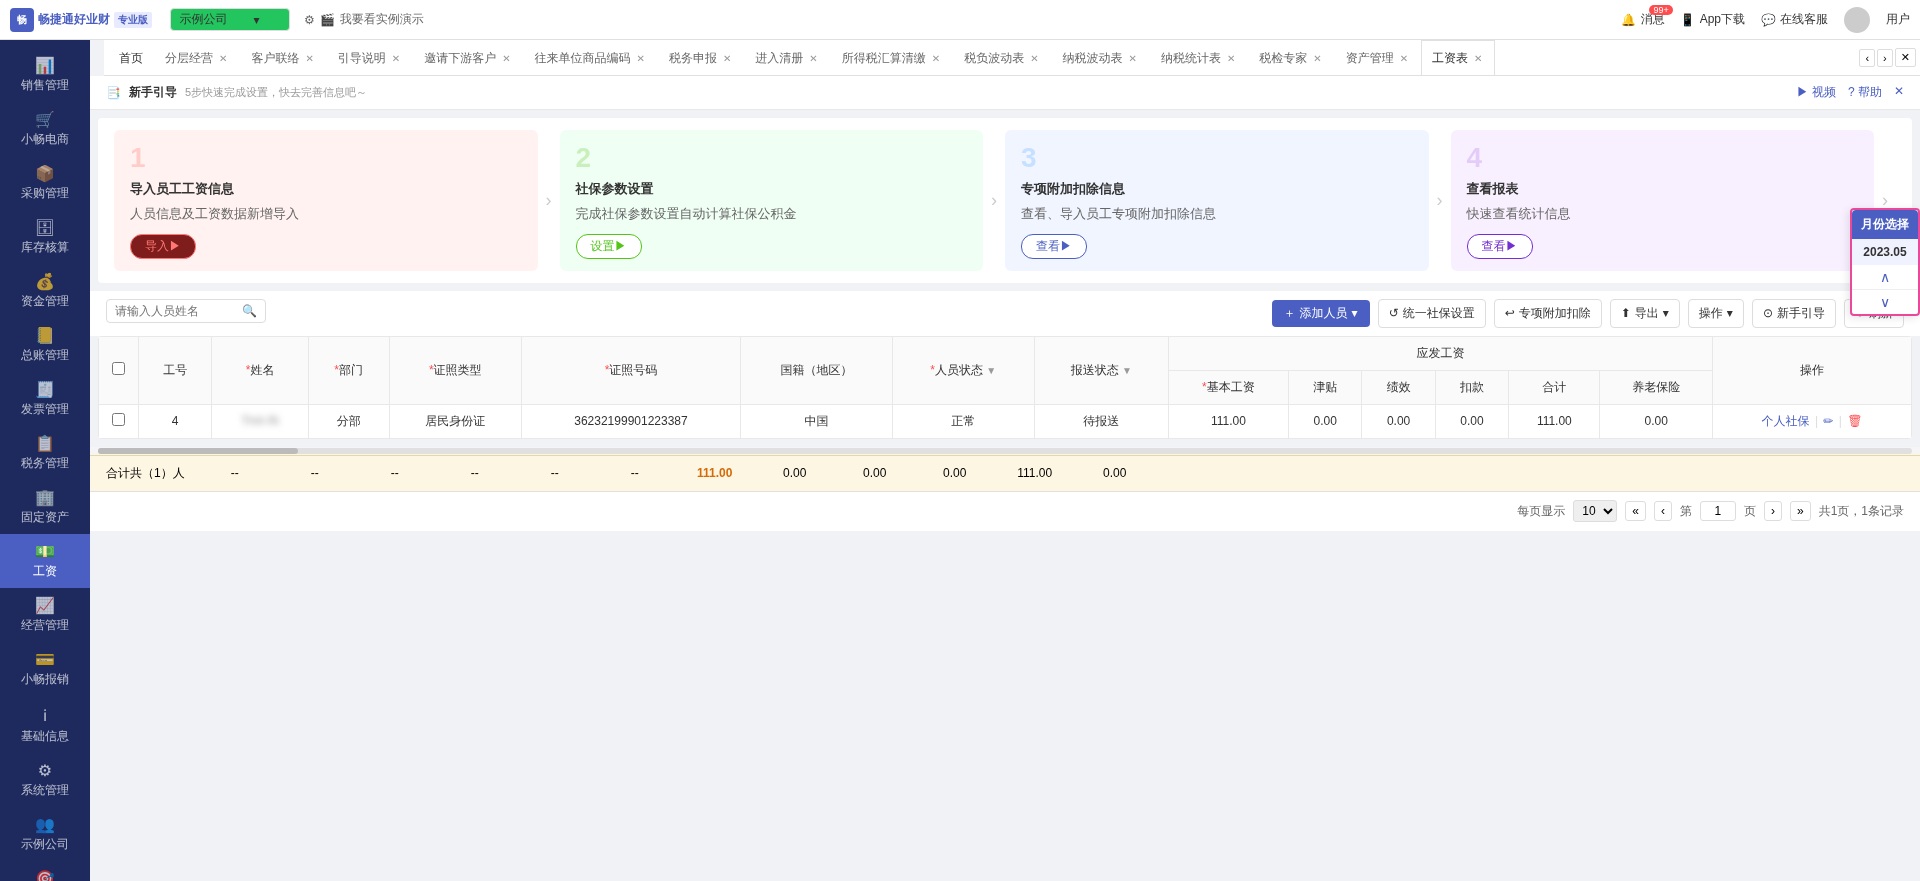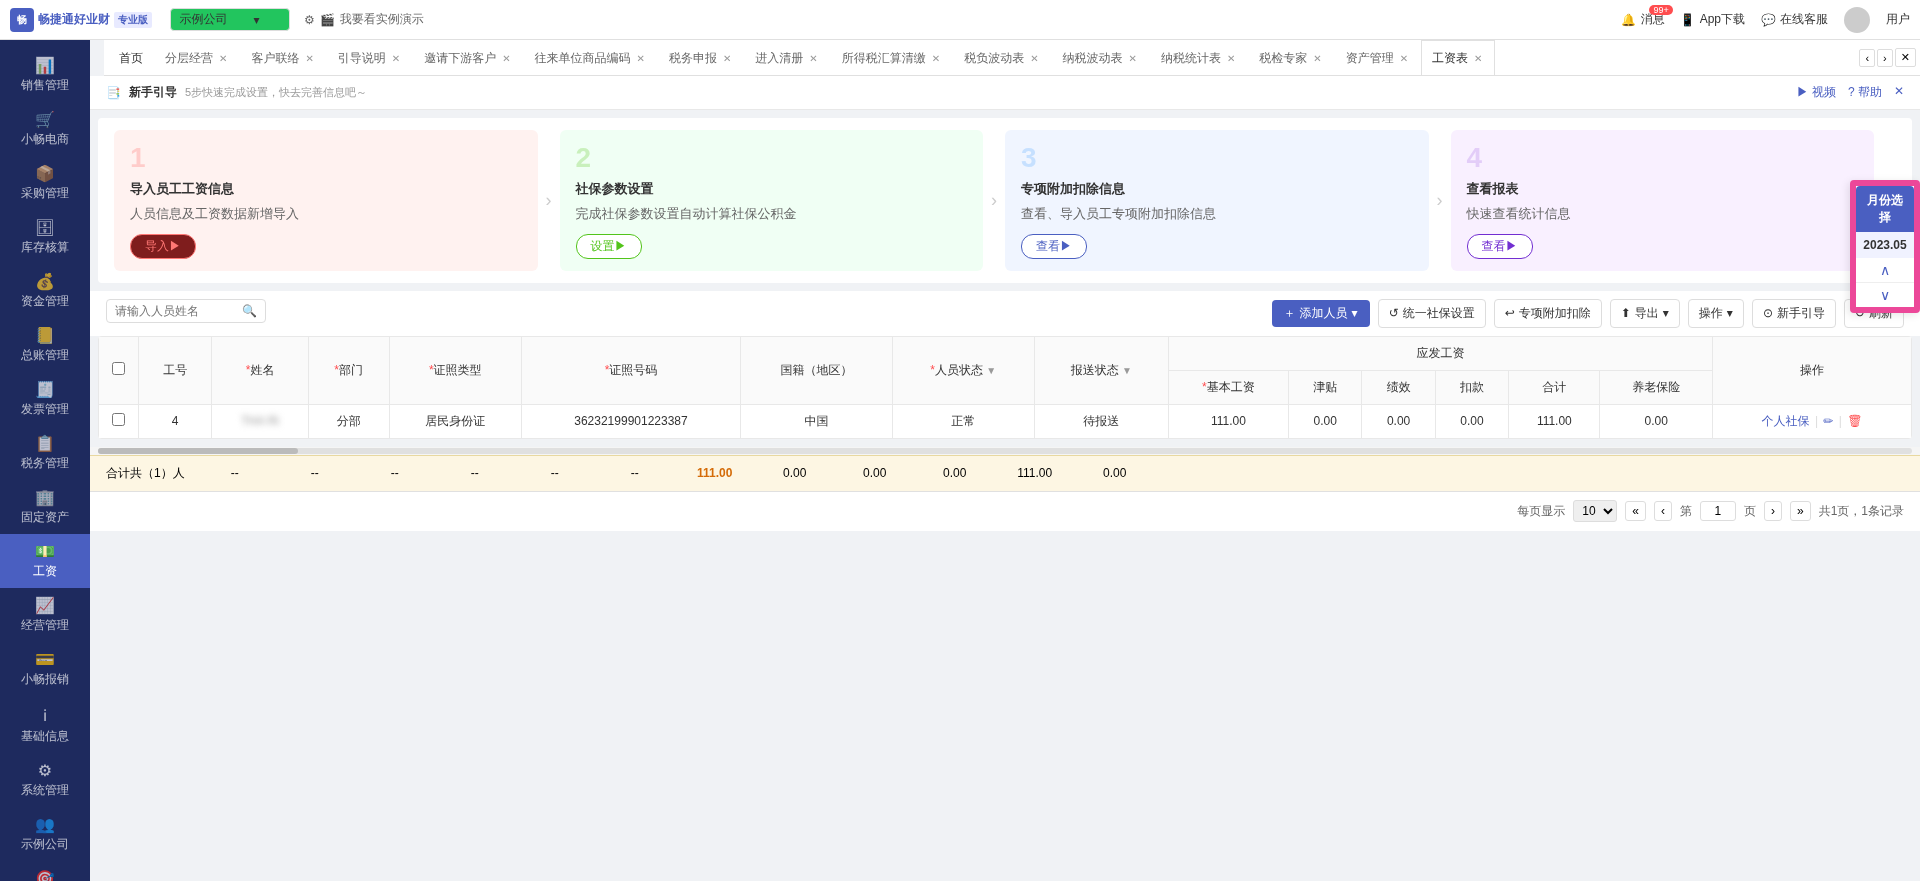--- a/index.html
+++ b/index.html
@@ -98,21 +98,21 @@
     .footer-cell { color: #000000; font-size: 12px; min-width: 60px; text-align: center; }
 
     
     .pagination-bar { height: 40px; background: #fff; border-top: 1px solid #e0e0e0; display: flex; align-items: center; padding: 0 16px; gap: 8px; justify-content: flex-end; flex-shrink: 0; }
     .pagination-bar span { color: #666; font-size: 12px; }
     .page-select { border: 1px solid #ddd; border-radius: 3px; padding: 2px 4px; font-size: 12px; }
     .pg-btn { background: none; border: 1px solid #ddd; border-radius: 3px; cursor: pointer; padding: 2px 6px; font-size: 12px; }
     .pg-input { width: 36px; border: 1px solid #ddd; border-radius: 3px; text-align: center; padding: 2px; font-size: 12px; }
 
     
-    .month-panel { position: absolute; right: 0; top: 104px; width: 70px; background: #fff; border: 6px solid #ec4899; border-radius: 4px; box-shadow: -2px 2px 8px rgba(0,0,0,0.1); z-index: 100; }
+    .month-panel { position: absolute; right: 0; top: 132px; width: 70px; background: #fff; border: 2px solid #ec4899; border-radius: 4px; box-shadow: -2px 2px 8px rgba(0,0,0,0.1); z-index: 100; }
     .month-panel-header { background: #4a5fc1; color: white; text-align: center; padding: 6px; font-size: 12px; font-weight: bold; border-radius: 4px 4px 0 0; }
     .month-nav { display: flex; justify-content: center; gap: 4px; padding: 4px; }
     .month-nav-btn { background: none; border: none; cursor: pointer; color: #4a5fc1; font-size: 14px; padding: 0; }
     .month-list { display: flex; flex-direction: column; }
     .month-list-item { padding: 5px 10px; text-align: center; cursor: pointer; color: #333; font-size: 12px; }
     .month-list-item.active { background: #4a5fc1; color: white; border-radius: 3px; margin: 0 4px; }
     .month-list-item.year-highlight { color: #ff6b00; font-weight: bold; }
     .month-panel-footer { display: flex; justify-content: center; gap: 4px; padding: 4px; border-top: 1px solid #eee; }
 
     

